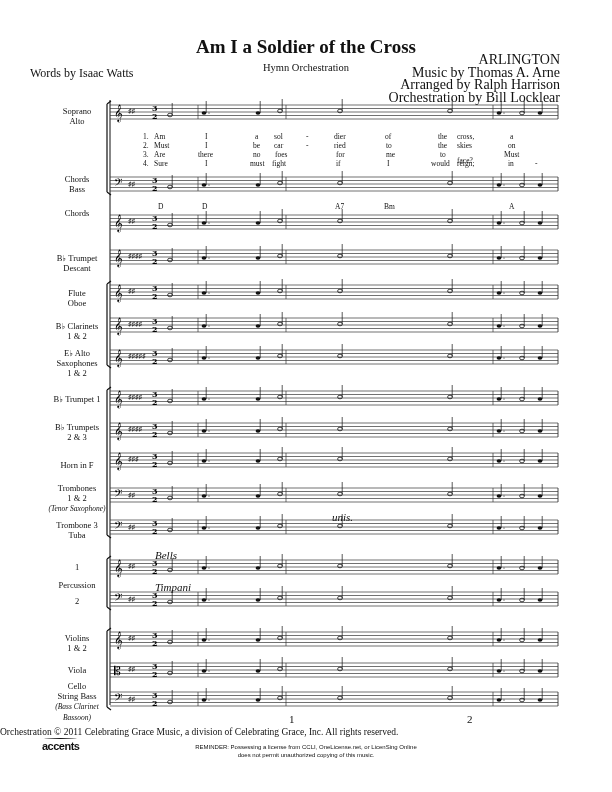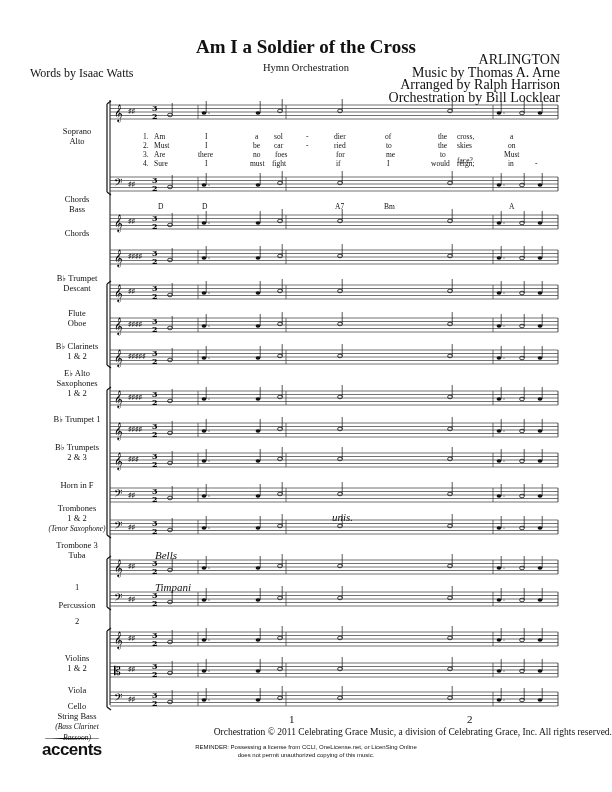--- a/index.html
+++ b/index.html
@@ -2,29 +2,29 @@
 <html><head>
 <meta charset="utf-8">
 <style>
   html, body { margin:0; padding:0; background:#fff; }
   body { width:612px; height:792px; position:relative; overflow:hidden; font-family:"Liberation Serif", "DejaVu Serif", serif; color:#111; }
   .abs { position:absolute; }
   .title { left:0; width:612px; top:36px; text-align:center; font-size:19px; font-weight:bold; }
   .subtitle { left:0; width:612px; top:62px; text-align:center; font-size:10.5px; }
   .words { left:30px; top:66px; font-size:12px; }
   .credits { right:52px; top:54px; text-align:right; font-size:14px; line-height:12.5px; }
-  .label { position:absolute; text-align:center; font-size:8.5px; line-height:10px; width:90px; left:32px;margin-top:20px; }
+  .label { position:absolute; text-align:center; font-size:8.5px; line-height:10px; width:90px; left:32px; }
   .label i { font-size:7.5px; }
   svg.score { position:absolute; left:0; top:0; }
   .lyric { position:absolute; font-size:7.5px; }
   .chordsym { position:absolute; font-size:7.5px; }
   .mnum { position:absolute; font-size:11px; }
-  .footer1 { left:0; width:612px; top:727px; text-align:right; font-size:9.5px; }
+  .footer1 { left:0; width:612px; top:727px; text-align:left; font-size:9.5px; }
   .footer2 { left:0; width:612px; top:743px; text-align:center; font-size:6px; line-height:8px; font-family:"Liberation Sans","DejaVu Sans",sans-serif; }
-  .logo { left:42px; top:740px; font-size:17px; font-weight:bold; font-family:"Liberation Sans","DejaVu Sans",sans-serif; letter-spacing:-0.5px; }
+  .logo { left:42px; top:740px; font-size:11px; font-weight:bold; font-family:"Liberation Sans","DejaVu Sans",sans-serif; letter-spacing:-0.5px; }
   .logo:before { content:""; position:absolute; left:2px; right:2px; top:-2px; border-top:1px solid #111; border-radius:50%; }
   .small-italic { position:absolute; font-size:11px; font-style:italic; }
 </style>
 </head>
 <body>
 
 <div class="abs title">Am I a Soldier of the Cross</div>
 <div class="abs subtitle">Hymn Orchestration</div>
 <div class="abs words">Words by Isaac Watts</div>
 <div class="abs credits">

